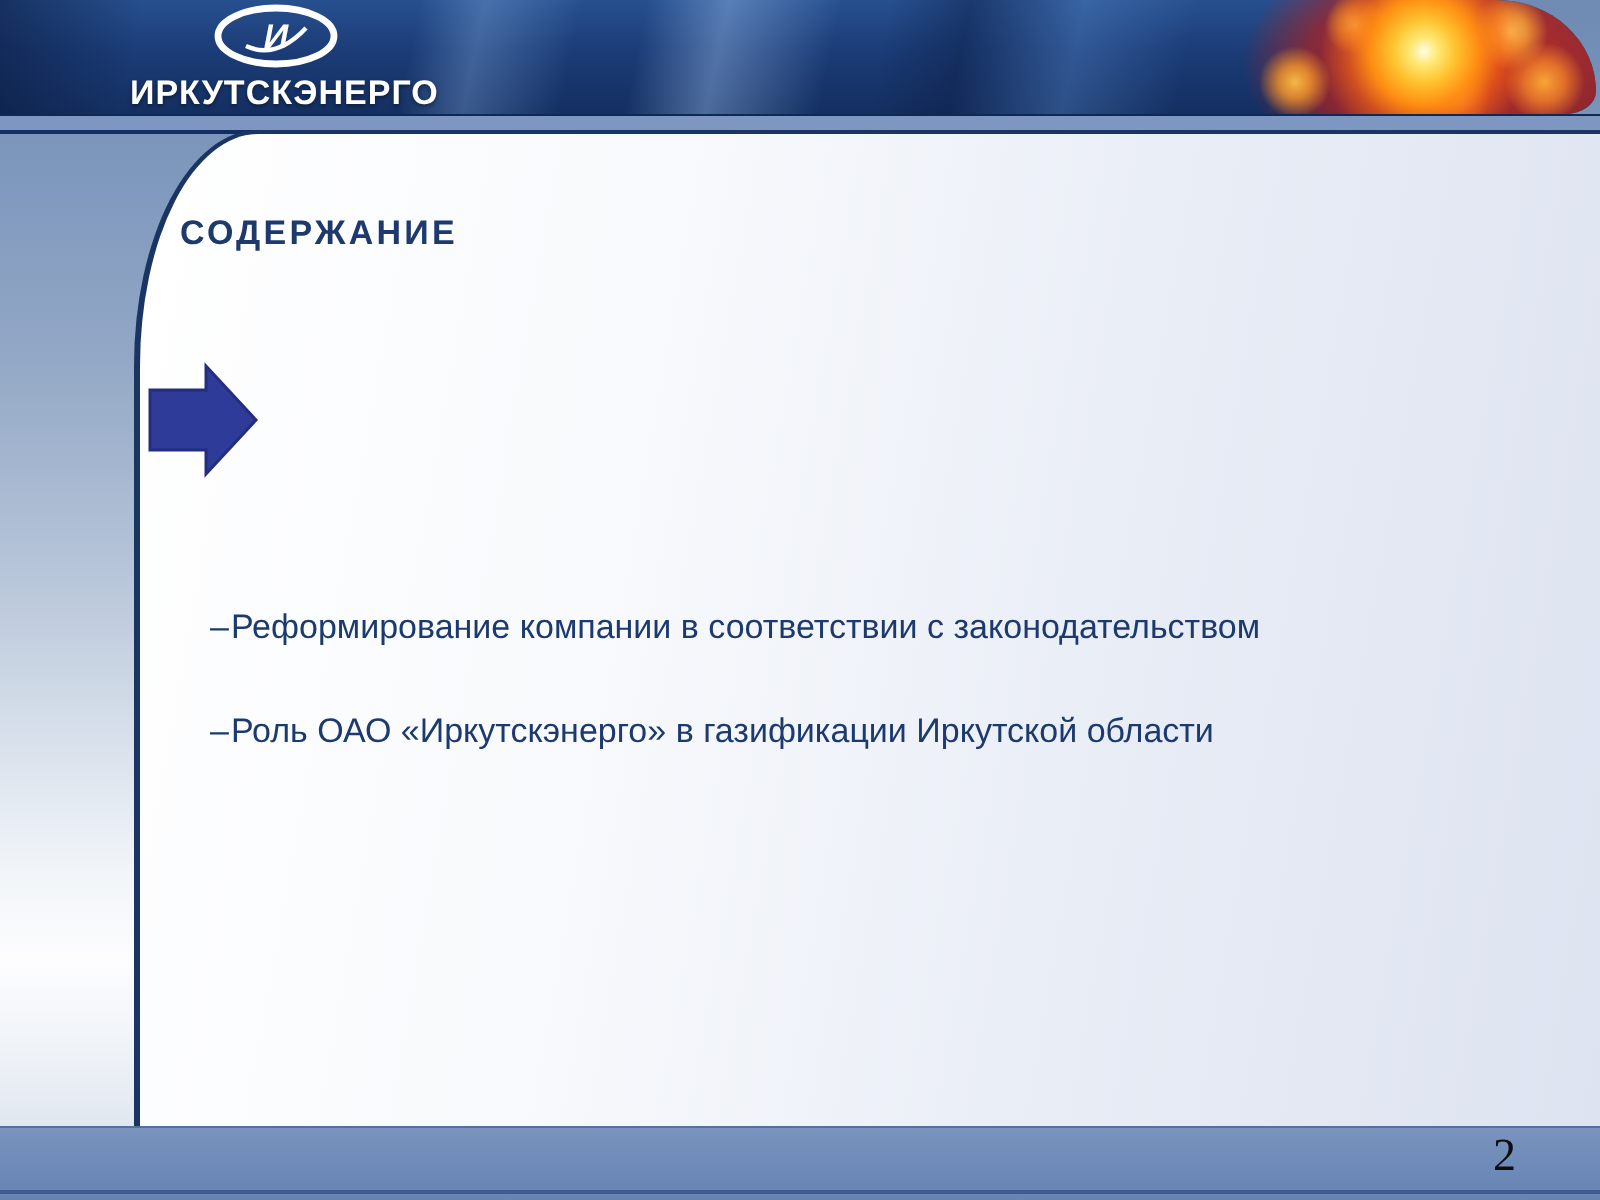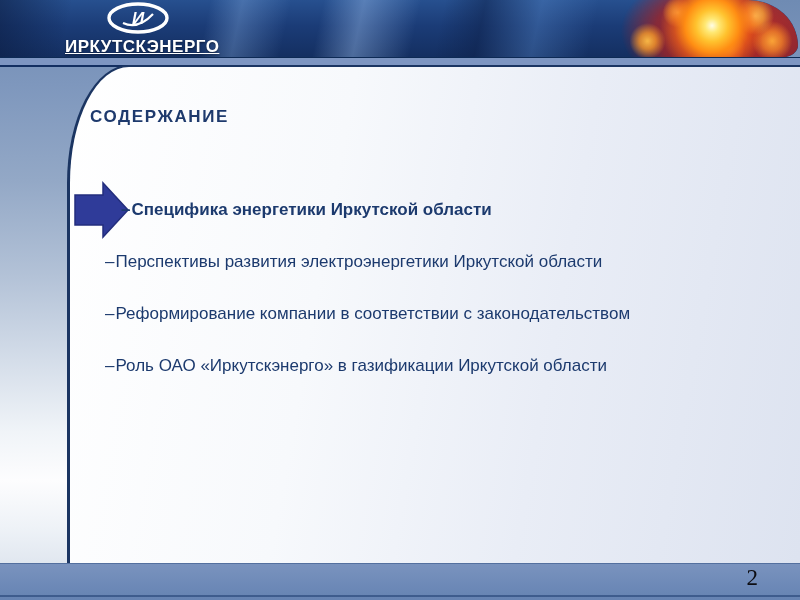--- a/index.html
+++ b/index.html
@@ -30,21 +30,21 @@
       radial-gradient(circle at 44% 22%, rgba(255,205,90,.9) 0px, rgba(255,170,50,.6) 7px, rgba(255,150,40,0) 15px),
       radial-gradient(circle at 80% 28%, rgba(255,205,95,.95) 0px, rgba(255,175,55,.7) 9px, rgba(255,150,40,0) 19px),
       radial-gradient(circle at 88% 72%, rgba(255,170,55,.95) 0px, rgba(250,140,40,.7) 10px, rgba(240,120,40,0) 20px),
       radial-gradient(circle at 68% 85%, rgba(255,160,60,.8) 0px, rgba(245,120,40,.5) 8px, rgba(240,110,40,0) 16px),
       radial-gradient(ellipse 150px 85px at 72% 55%, rgba(205,45,28,.95) 0%, rgba(170,35,35,.75) 55%, rgba(140,30,40,0) 78%);
   }
   .logo{position:absolute;left:65px;top:2px;width:145px;height:53px;text-align:center;}
   .logo-mark{display:block;margin:0 auto;}
   .logo-text{
     display:block;color:#ffffff;font-weight:bold;font-size:17px;letter-spacing:.5px;
-    margin-top:1px;text-shadow:0 1px 2px rgba(0,0,0,.45);text-decoration:underline;
+    margin-top:1px;text-shadow:0 1px 2px rgba(0,0,0,.45);
   }
   .header-strip{
     position:absolute;left:0;top:57px;width:800px;height:7px;
     background:#7e96c2;border-top:1px solid #0d2a55;border-bottom:2px solid #132f61;box-sizing:content-box;
   }
 
   
   .content{
     position:absolute;left:67px;top:65px;width:733px;height:498px;box-sizing:border-box;
     border-left:3px solid #1b3562;border-top:2px solid #1b3562;
@@ -104,26 +104,20 @@
 
   <div class="content"></div>
   <div class="v-line-footer"></div>
 
   <div class="page-title">СОДЕРЖАНИЕ</div>
 
   <svg class="arrow-marker" width="56" height="60" viewBox="0 0 56 60">
     <polygon points="1,15 29,15 29,3 54,30 29,57 29,45 1,45" fill="#2f3b99" stroke="#232e7d" stroke-width="1.5"></polygon>
   </svg>
 
-  <div class="toc-item em item-1">
-    <span class="dash">–</span><span>Специфика энергетики Иркутской области</span>
-  </div>
-  <div class="toc-item item-2">
-    <span class="dash">–</span><span>Перспективы развития электроэнергетики Иркутской области</span>
-  </div>
   <div class="toc-item item-4">
     <span class="dash">–</span><span>Роль ОАО «Иркутскэнерго» в газификации Иркутской области</span>
   </div>
   <div class="toc-item item-3">
     <span class="dash">–</span><span>Реформирование компании в соответствии с законодательством</span>
   </div>
 
   <div class="footer">
     <div class="page-number">2</div>
   </div>

